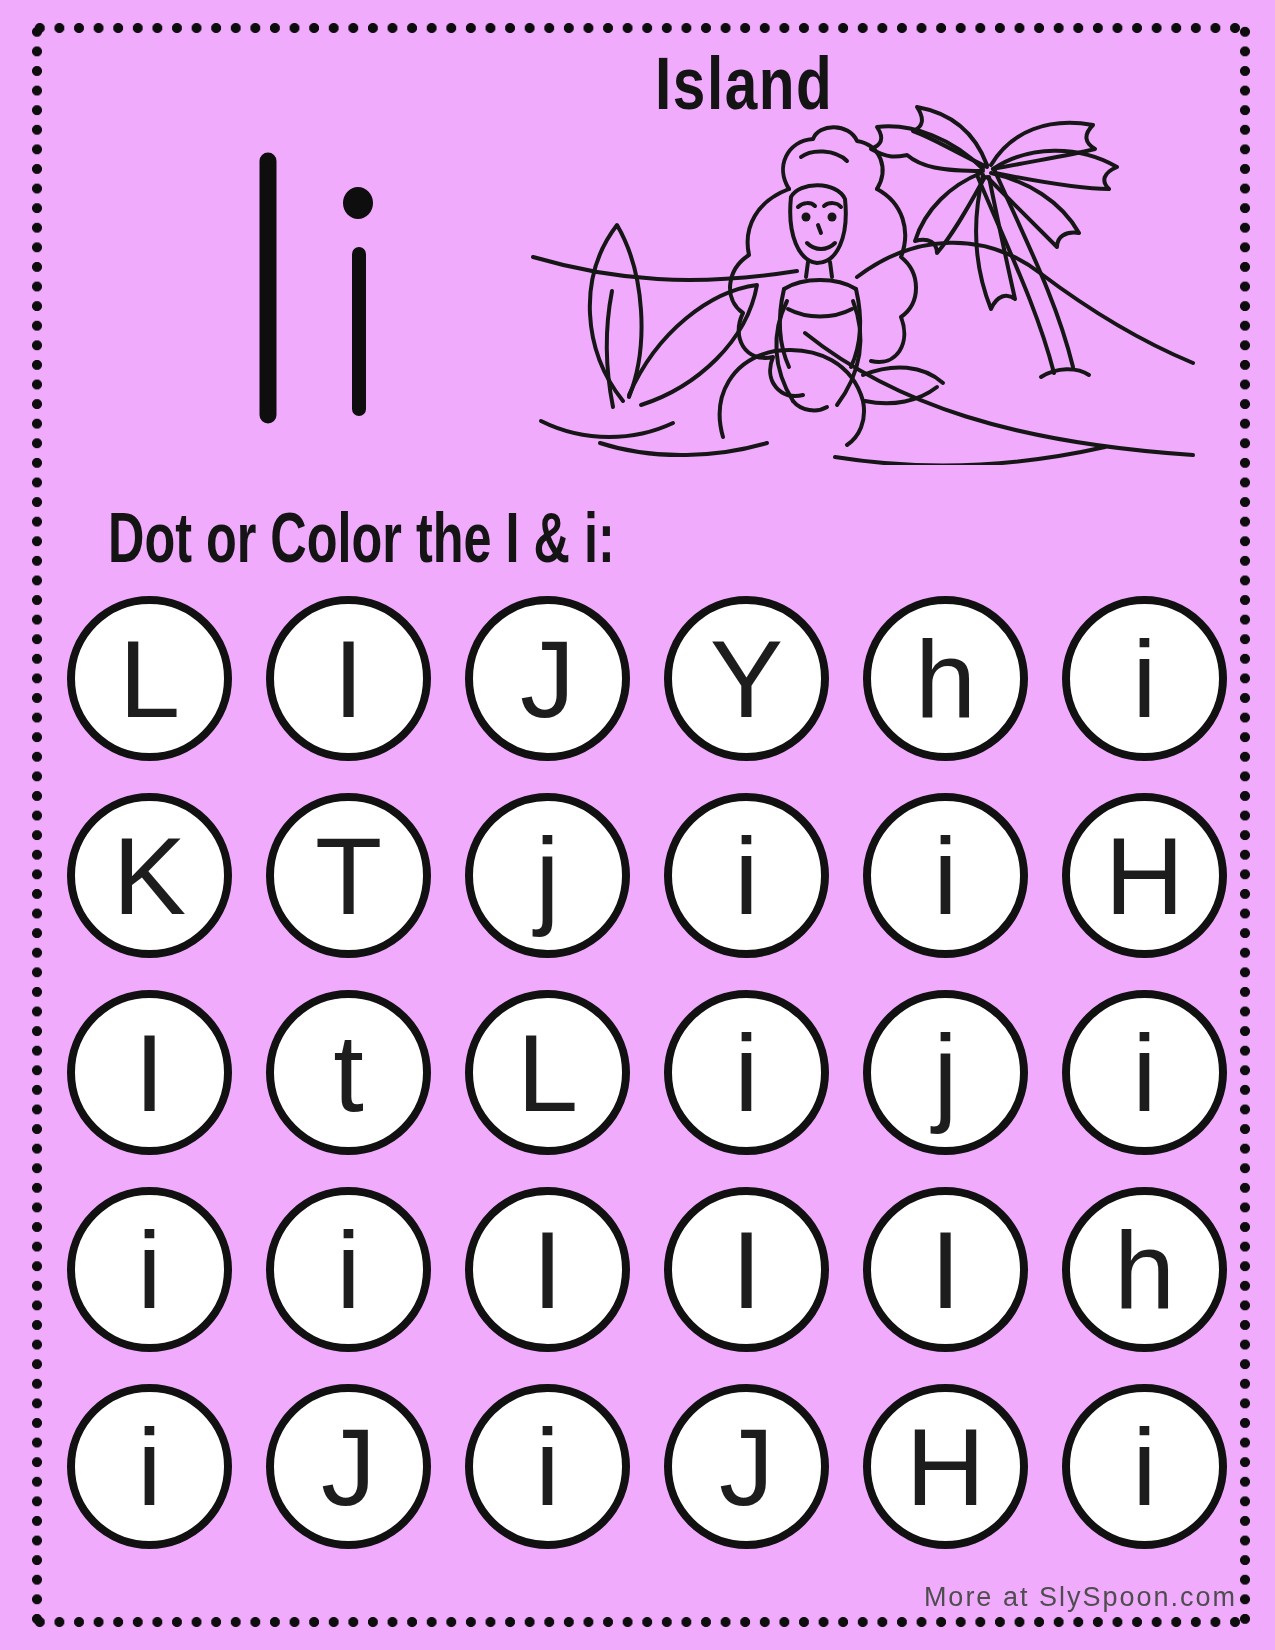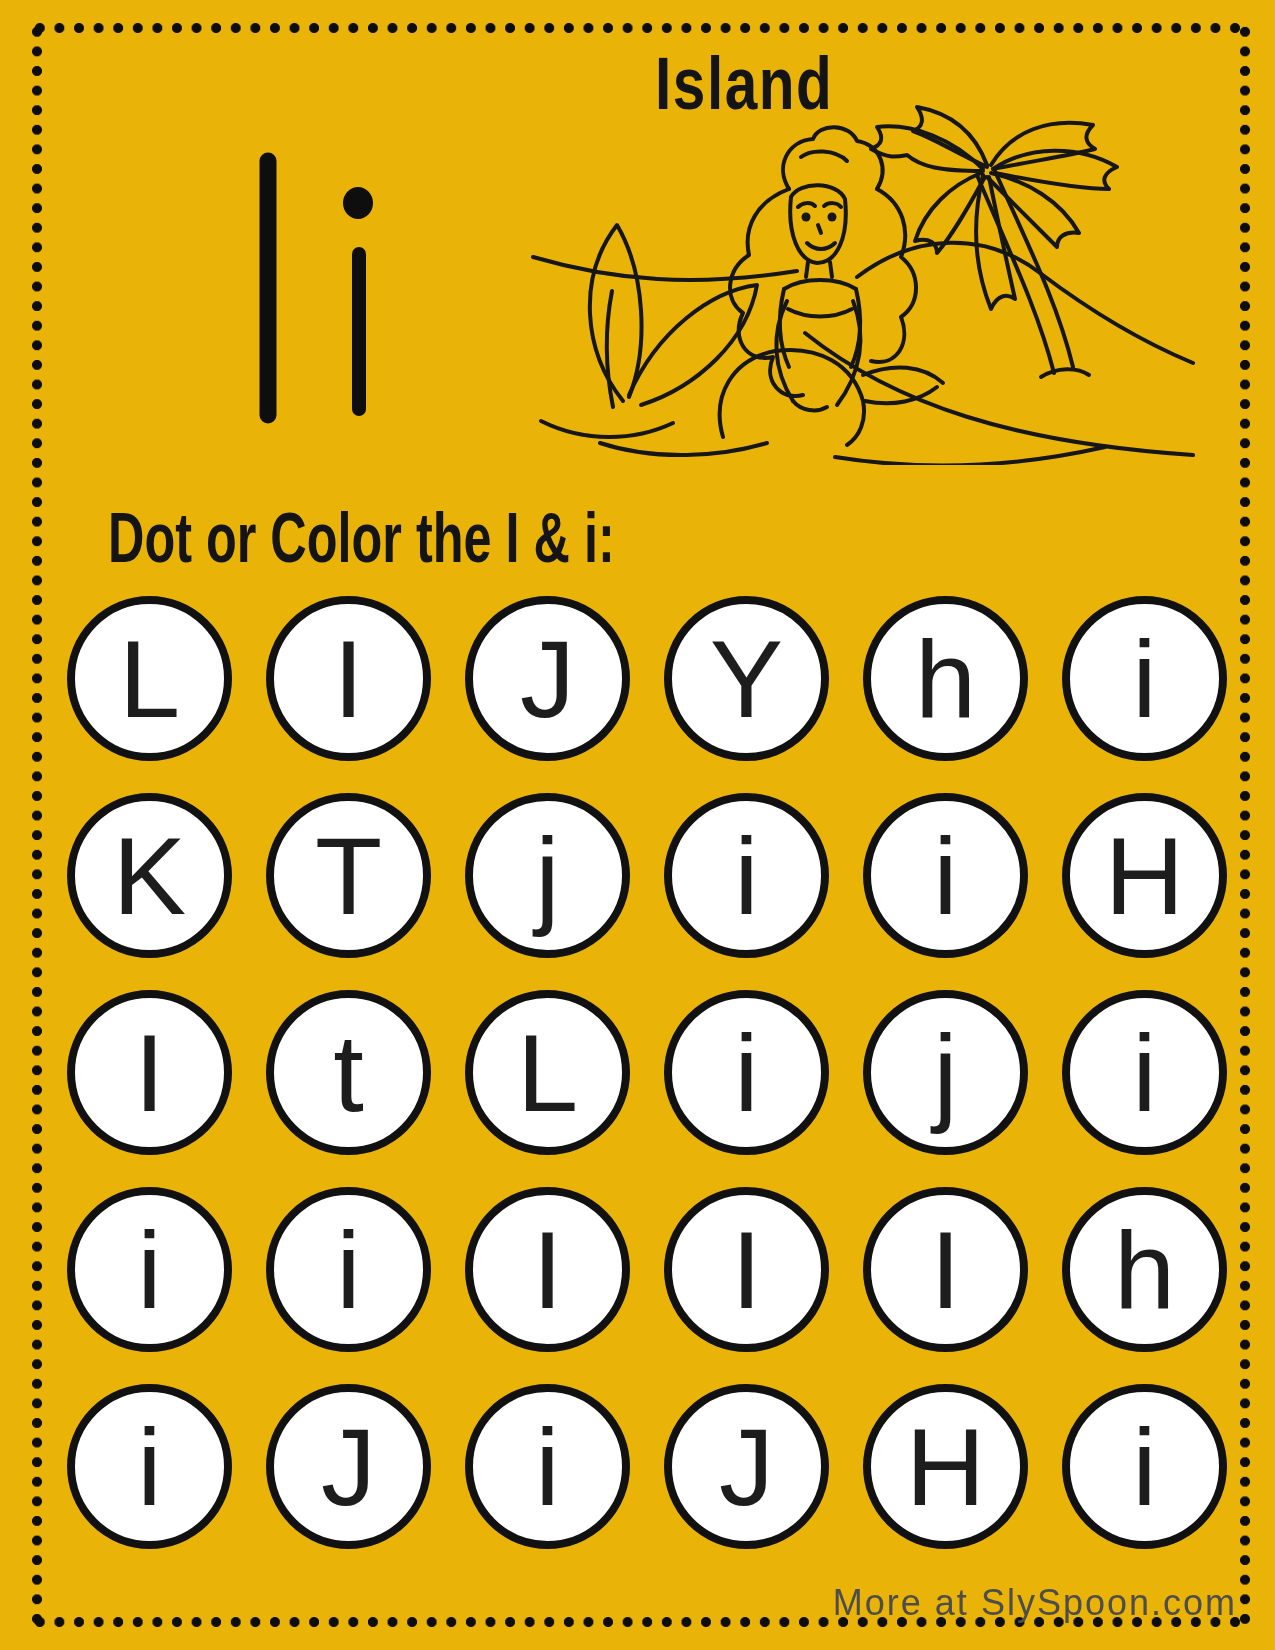--- a/index.html
+++ b/index.html
@@ -1,19 +1,19 @@
 <!DOCTYPE html>
 <html><head>
 <meta charset="utf-8">
 <style>
   html,body{margin:0;padding:0;background:#e8e8e8;}
   .page{
     position:relative;
     width:1275px;height:1650px;
-    background:#eab308;
+    background:#f0abfc;
     overflow:hidden;
     font-family:"Liberation Sans", sans-serif;
     color:#141414;
     margin:0 auto;
   }
   
   .dots-h{
     position:absolute;height:12px;
     background-image:radial-gradient(circle 5.5px at 50% 50%, #0d0d0d 4.6px, transparent 5.4px);
     background-size:19.6px 12px;background-repeat:repeat-x;
@@ -62,21 +62,21 @@
     display:flex;align-items:center;justify-content:center;
     background:#fff;
   }
   .glyph{
     font-size:110px;line-height:1;font-weight:400;color:#1d1d1d;
   }
 
   
   .footer{
     position:absolute;right:38px;top:1582px;
-    font-size:36px;letter-spacing:2px;color:#4d4d4d;
+    font-size:27px;letter-spacing:2px;color:#4d4d4d;
     white-space:nowrap;
   }
 </style>
 </head>
 <body>
 
 <div class="page">
 
   <div class="dots-h dots-top"></div>
   <div class="dots-h dots-bottom"></div>

